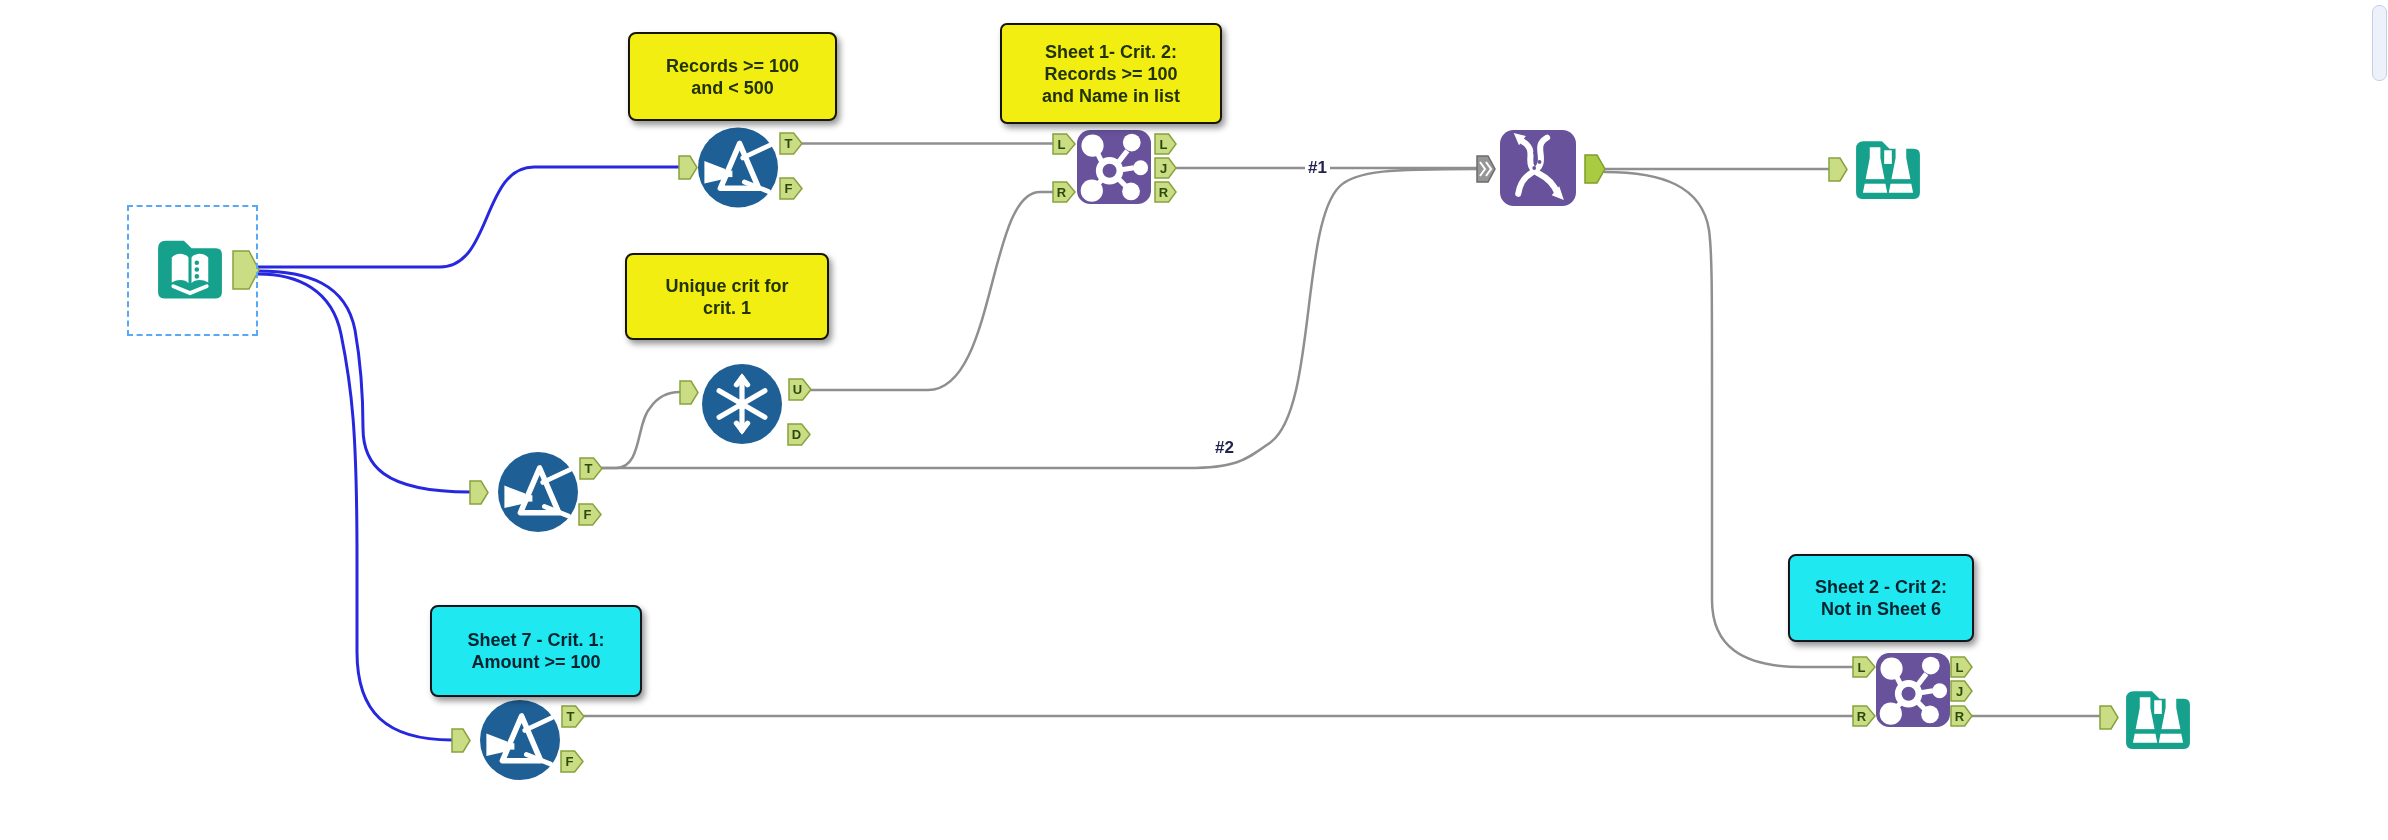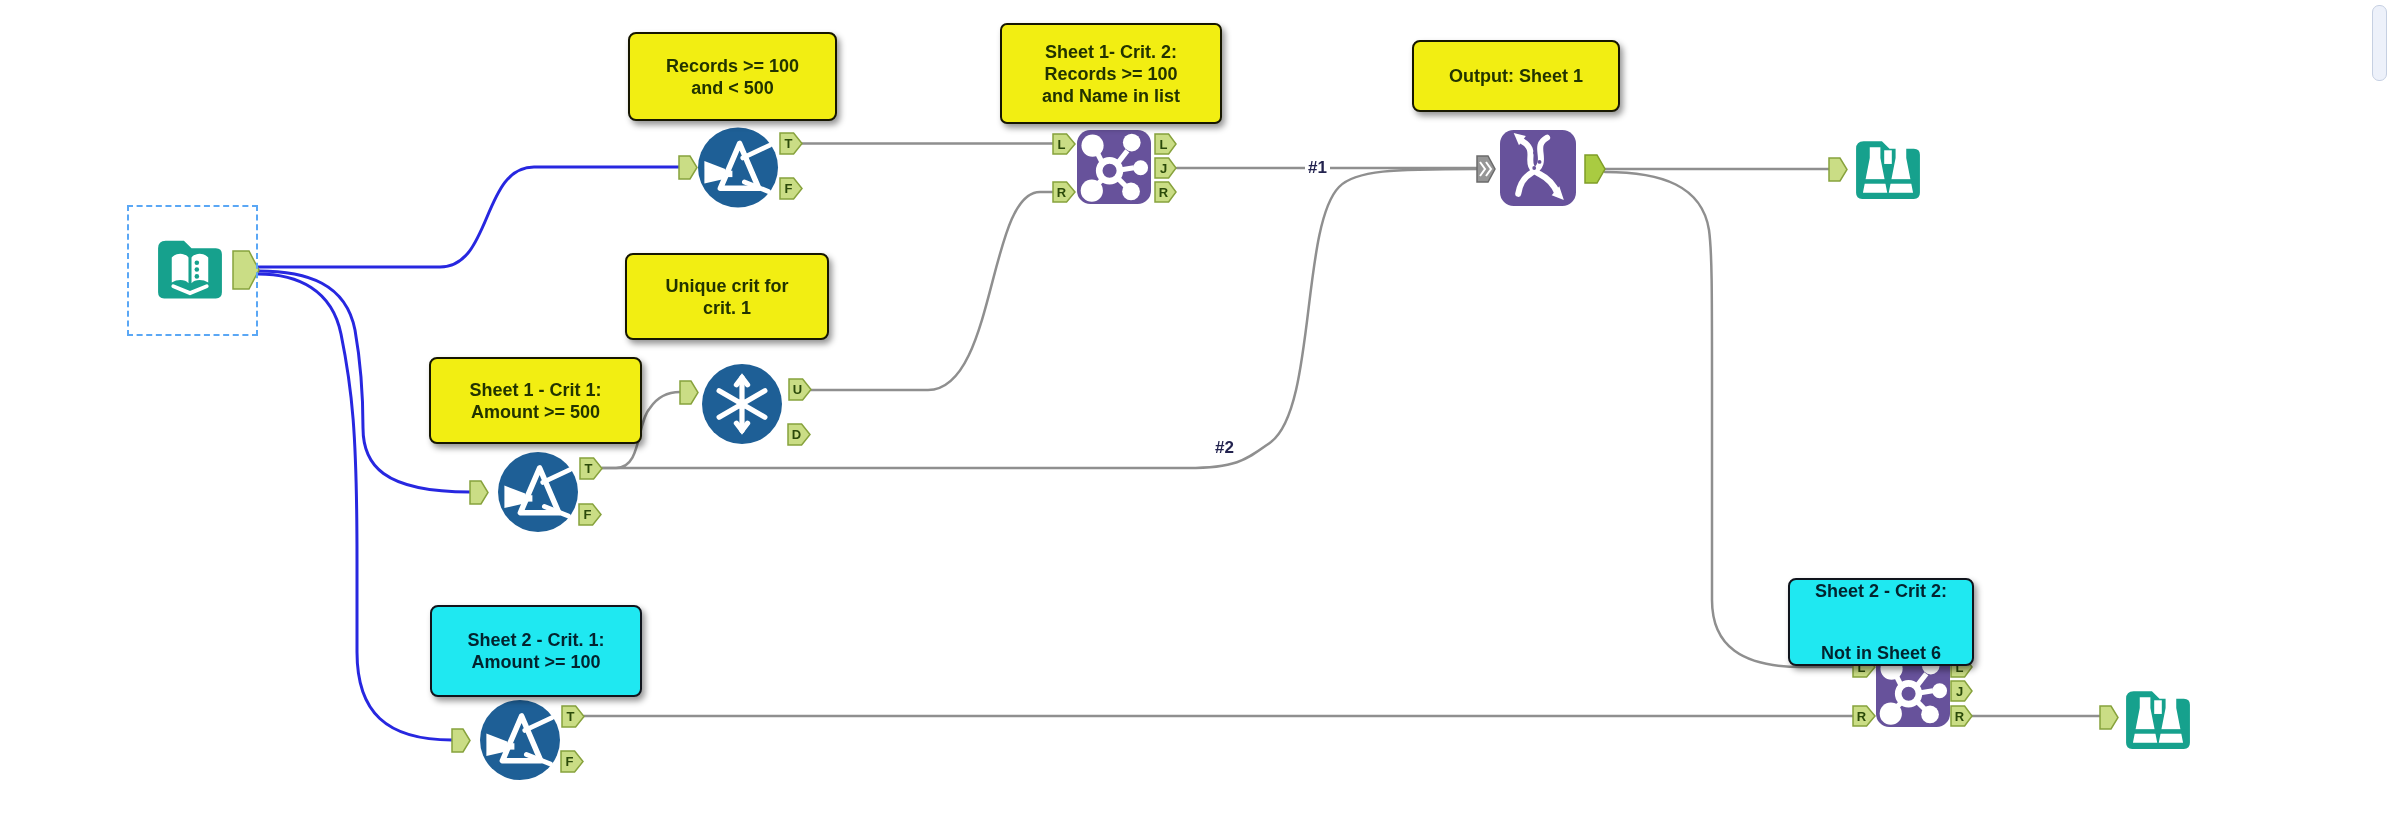--- a/index.html
+++ b/index.html
@@ -266,40 +266,33 @@
     <div>Records &gt;= 100</div>
     <div>and &lt; 500</div>
   </div>
 
   <div class="comment yellow" style="left:1000px;top:23px;width:218px;height:97px;border-radius:7px;">
     <div>Sheet 1- Crit. 2:</div>
     <div>Records &gt;= 100</div>
     <div>and Name in list</div>
   </div>
 
-  <div class="comment yellow" style="left:1412px;top:40px;width:204px;height:68px;">
-    <div>Output: Sheet 1</div>
-  </div>
 
   <div class="comment yellow" style="left:625px;top:253px;width:200px;height:83px;">
     <div>Unique crit for</div>
     <div>crit. 1</div>
   </div>
 
-  <div class="comment yellow" style="left:429px;top:357px;width:209px;height:83px;">
-    <div>Sheet 1 - Crit 1:</div>
-    <div>Amount &gt;= 500</div>
-  </div>
 
   <div class="comment cyan" style="left:430px;top:605px;width:208px;height:88px;">
-    <div>Sheet 2 - Crit. 1:</div>
+    <div>Sheet 7 - Crit. 1:</div>
     <div>Amount &gt;= 100</div>
   </div>
 
-  <div class="comment cyan" style="left:1788px;top:578px;width:182px;height:84px;justify-content:space-between;">
+  <div class="comment cyan" style="left:1788px;top:554px;width:182px;height:84px;">
     <div>Sheet 2 - Crit 2:</div>
     <div>Not in Sheet 6</div>
   </div>
 
   <div class="wlabel" style="left:1305px;top:158px;">#1</div>
   <div class="wlabel" style="left:1212px;top:438px;">#2</div>
 
   <div class="scroll-thumb" style="left:2372px;top:5px;width:13px;height:74px;"></div>
 
 </div>

